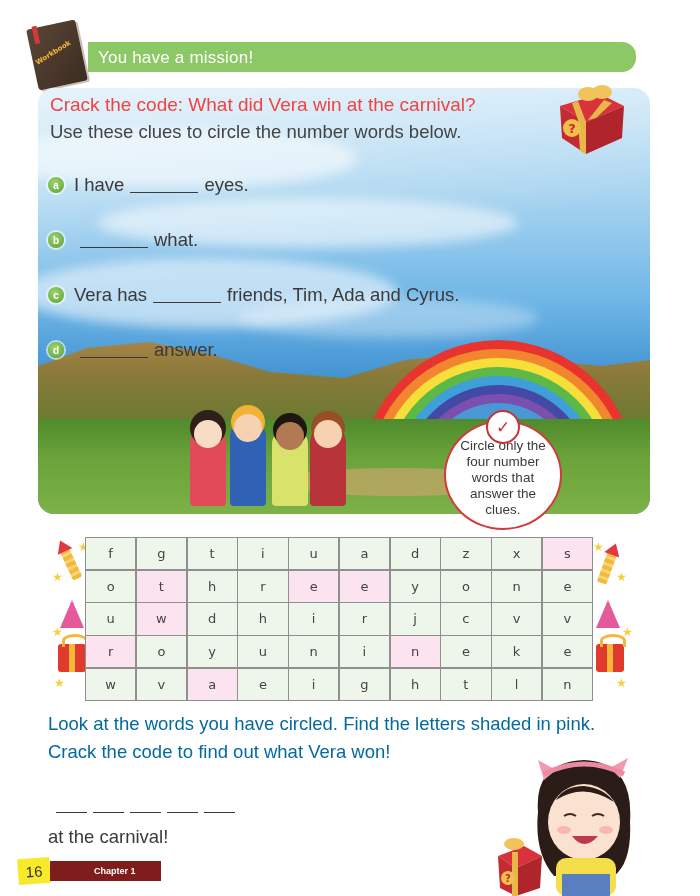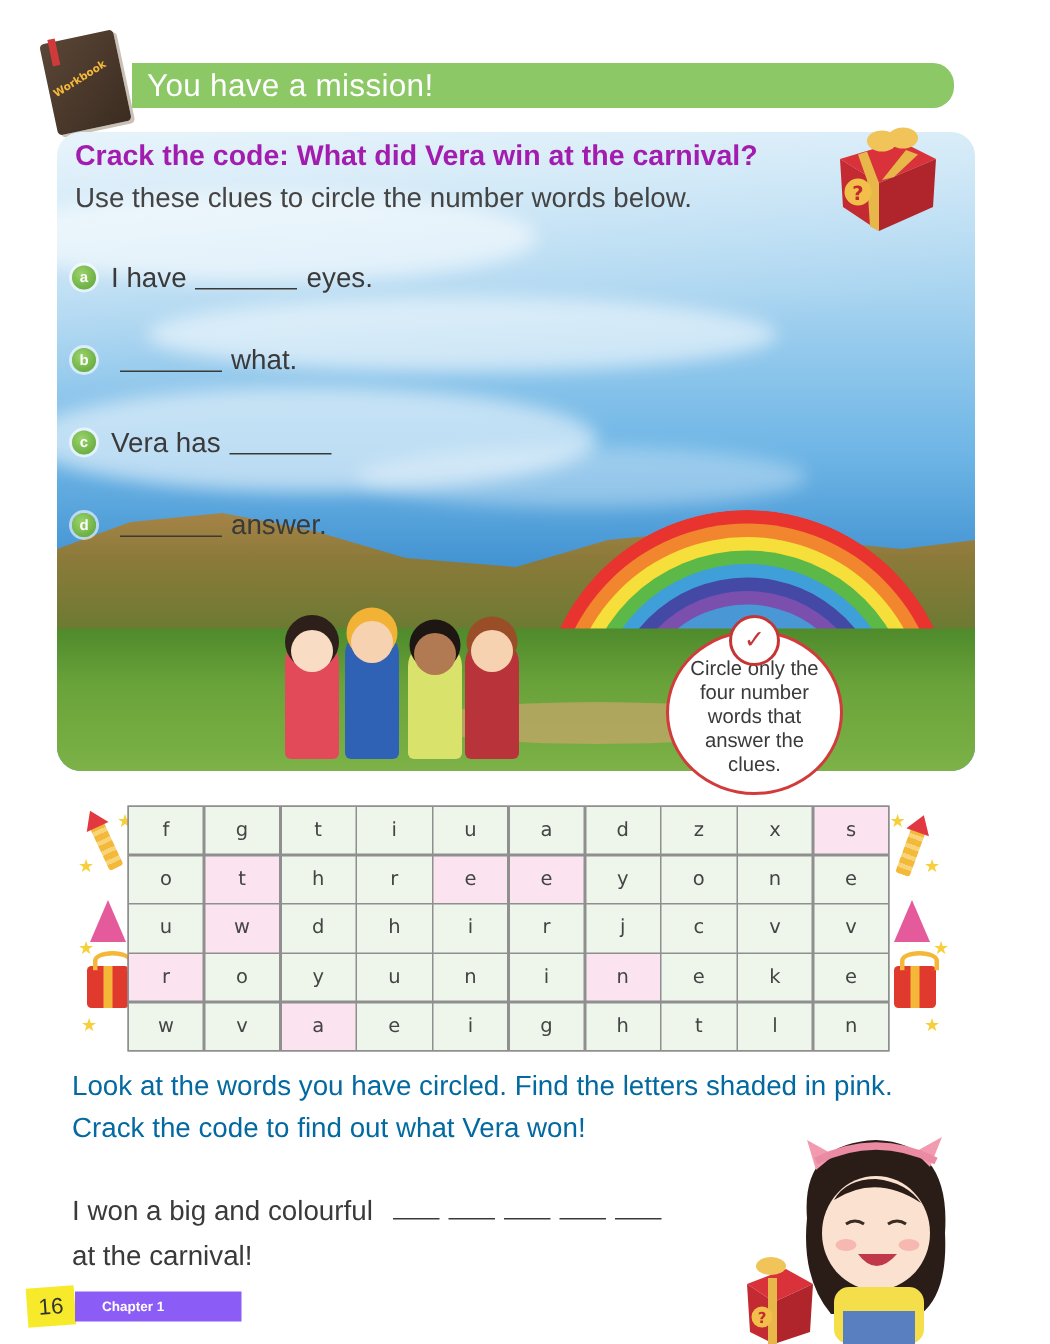--- a/index.html
+++ b/index.html
@@ -5,21 +5,21 @@
   * { box-sizing: border-box; margin: 0; padding: 0; }
   html, body { width: 700px; height: 896px; background: #ffffff; overflow: hidden; }
   body { position: relative; font-family: "Liberation Sans", "DejaVu Sans", sans-serif; color: #3a3a3a; }
 
   
   .header-bar {
     position: absolute; left: 88px; top: 42px; width: 548px; height: 30px;
     background: #8cc866; border-radius: 0 14px 14px 0;
   }
   .header-title {
-    position: absolute; left: 98px; top: 44px; font-size: 21px; color: #ffffff;
+    position: absolute; left: 98px; top: 44px; font-size: 17px; color: #ffffff;
     letter-spacing: 0.2px; line-height: 28px;
   }
   .workbook-icon {
     position: absolute; left: 32px; top: 24px; width: 50px; height: 62px;
     background: linear-gradient(135deg, #5a4636, #3b2c21);
     transform: rotate(-12deg); border-radius: 3px;
     box-shadow: 2px 2px 0 #c9c0b6;
   }
   .workbook-icon .ribbon { position: absolute; left: 6px; top: -2px; width: 5px; height: 18px; background: #d03a3a; }
   .workbook-icon .label {
@@ -57,21 +57,21 @@
     border-radius: 140px 140px 0 0; overflow: hidden;
   }
   .rainbow .band { position: absolute; border-radius: 200px 200px 0 0; left: 0; right: 0; bottom: -2px; }
   .kids {
     position: absolute; left: 152px; top: 318px; width: 170px; height: 100px;
   }
   .kid { position: absolute; bottom: 0; width: 36px; border-radius: 16px 16px 4px 4px; }
   .kid .head { position: absolute; left: 4px; width: 28px; height: 28px; border-radius: 50%; background: #f7d2b0; }
 
   .prompt-title {
-    position: absolute; left: 50px; top: 94px; font-size: 19px; font-weight: bold; color: #a21caf;
+    position: absolute; left: 50px; top: 94px; font-size: 19px; font-weight: normal; color: #ef4444;
   }
   .prompt-sub {
     position: absolute; left: 50px; top: 121px; font-size: 18.5px; color: #444;
   }
   .gift-top {
     position: absolute; left: 552px; top: 76px; width: 80px; height: 80px;
   }
 
   .clue {
     position: absolute; left: 48px; font-size: 18.5px; color: #3a3a3a; display: flex; align-items: center;
@@ -130,22 +130,22 @@
     position: absolute; left: 494px; top: 752px; width: 160px; height: 144px;
   }
 
   
   .page-num {
     position: absolute; left: 18px; top: 858px; width: 32px; height: 26px;
     background: #f7ea2b; transform: rotate(-4deg);
     display: flex; align-items: center; justify-content: center; font-size: 15px; color: #333;
   }
   .chapter {
-    position: absolute; left: 50px; top: 861px; width: 111px; height: 20px; background: #8b5cf6;
-    color: #fff; font-size: 9px; font-weight: bold; display: flex; align-items: center; padding-left: 18px;
+    position: absolute; left: 50px; top: 861px; width: 111px; height: 20px; background: #7f1d1d;
+    color: #fff; font-size: 9px; font-weight: bold; display: flex; align-items: center; padding-left: 44px;
   }
 </style>
 </head>
 <body>
 
 <div class="header-bar"></div>
 <div class="workbook-icon">
   <div class="ribbon"></div>
   <div class="label">Workbook</div>
 </div>
@@ -208,20 +208,21 @@
 </div>
 <div class="clue" style="top:229px;">
   <span class="badge">b</span>
   <span class="blank"></span>
   <span>what.</span>
 </div>
 <div class="clue" style="top:284px;">
   <span class="badge">c</span>
   <span>Vera has</span>
   <span class="blank"></span>
+  <span>friends, Tim, Ada and Cyrus.</span>
 </div>
 <div class="clue" style="top:339px;">
   <span class="badge">d</span>
   <span class="blank"></span>
   <span>answer.</span>
 </div>
 
 <div class="tip">
   <span>Circle only the four number words that answer the clues.</span>
 </div>
@@ -291,21 +292,20 @@
     <div class="cell">i</div>
     <div class="cell">g</div>
     <div class="cell">h</div>
     <div class="cell">t</div>
     <div class="cell">l</div>
     <div class="cell">n</div>
   </div>
 
 <div class="instructions">Look at the words you have circled. Find the letters shaded in pink. Crack the code to find out what Vera won!</div>
 <div class="answer">
-  <span>I won a big and colourful</span>
   <span class="slots" id="answer-slots">
       <span class="slot"></span>
       <span class="slot"></span>
       <span class="slot"></span>
       <span class="slot"></span>
       <span class="slot"></span>
     </span><br>
   <span>at the carnival!</span>
 </div>
 

